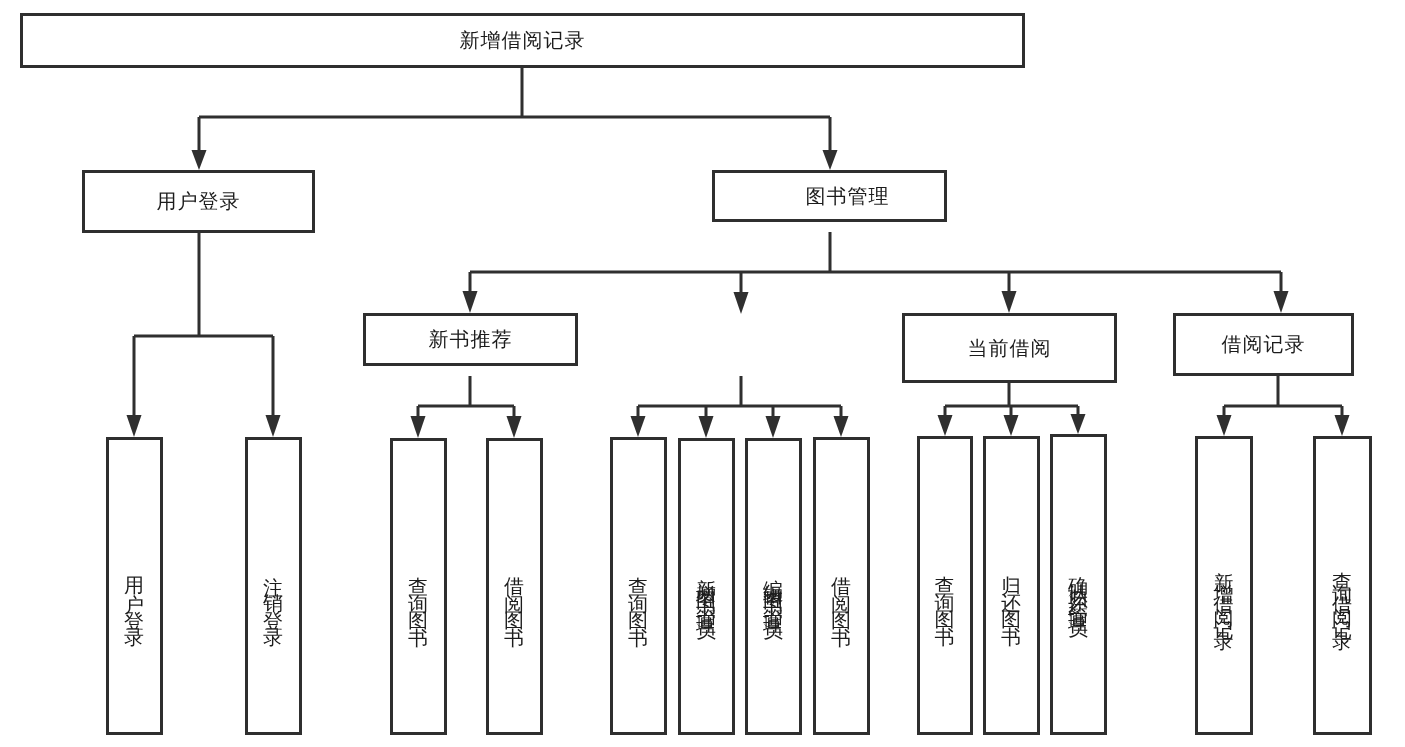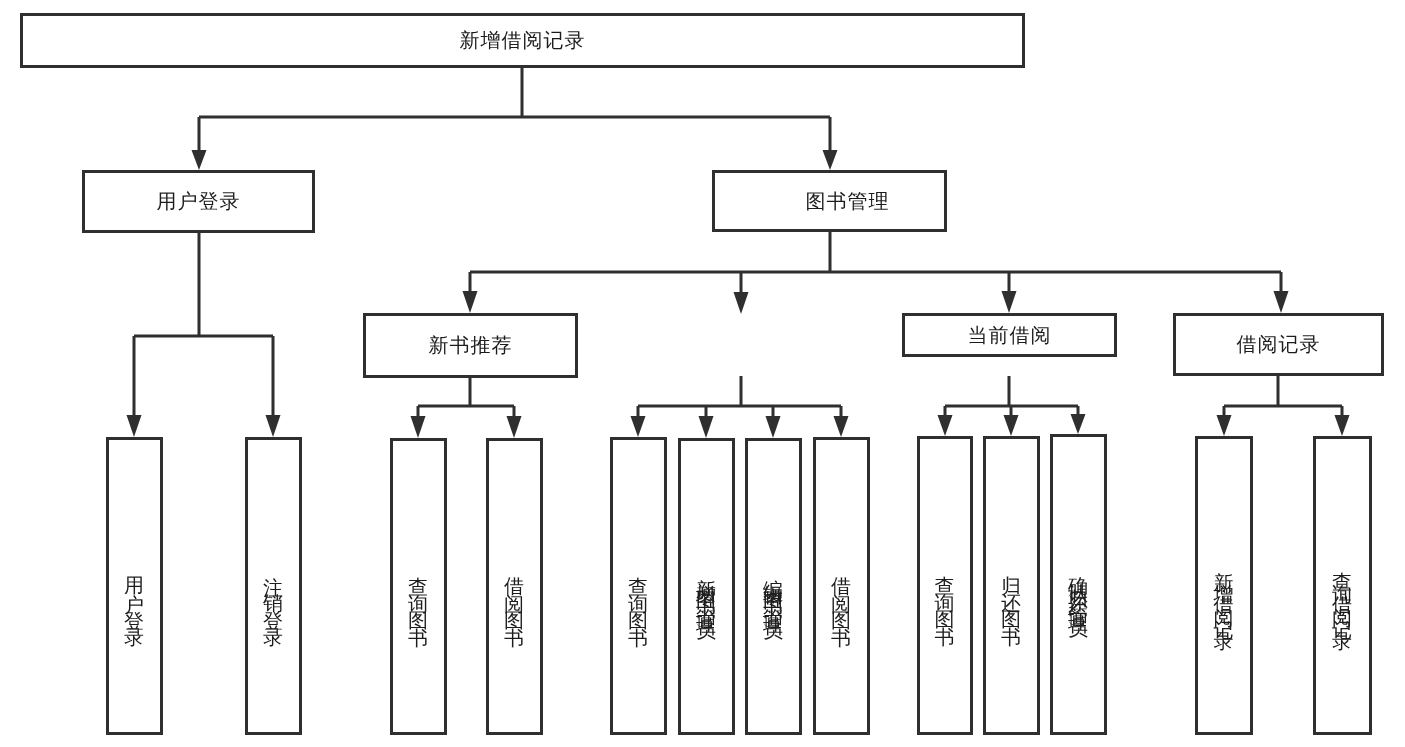--- a/index.html
+++ b/index.html
@@ -128,31 +128,31 @@
     </g>
   </svg>
 
   <div class="node hbox" style="left:20px; top:13px; width:1005px; height:55px;">
     <span class="hlabel">新增借阅记录</span>
   </div>
 
   <div class="node hbox" style="left:82px; top:170px; width:233px; height:63px;">
     <span class="hlabel">用户登录</span>
   </div>
-  <div class="node hbox" style="left:712px; top:170px; width:235px; height:62px;padding-left:36px;">
+  <div class="node hbox" style="left:712px; top:170px; width:235px; height:52px;padding-left:36px;">
     <span class="hlabel">图书管理</span>
   </div>
 
-  <div class="node hbox" style="left:363px; top:313px; width:215px; height:65px;">
+  <div class="node hbox" style="left:363px; top:313px; width:215px; height:53px;">
     <span class="hlabel">新书推荐</span>
   </div>
-  <div class="node hbox" style="left:902px; top:313px; width:215px; height:44px;">
+  <div class="node hbox" style="left:902px; top:313px; width:215px; height:70px;">
     <span class="hlabel">当前借阅</span>
   </div>
-  <div class="node hbox" style="left:1173px; top:313px; width:211px; height:63px;">
+  <div class="node hbox" style="left:1173px; top:313px; width:181px; height:63px;">
     <span class="hlabel">借阅记录</span>
   </div>
 
   <div class="node vbox sp-wide" style="left:106px; top:437px; width:57px; height:298px;">
     <span class="vlabel">用户登录</span>
   </div>
   <div class="node vbox sp-wide" style="left:245px; top:437px; width:57px; height:298px;">
     <span class="vlabel">注销登录</span>
   </div>
 

